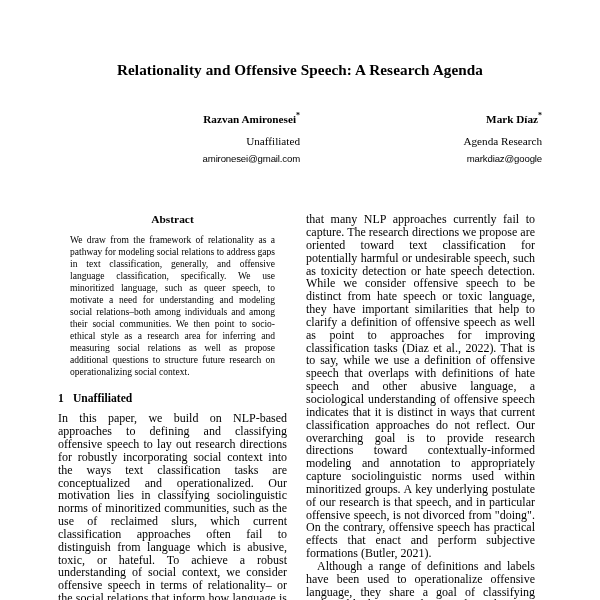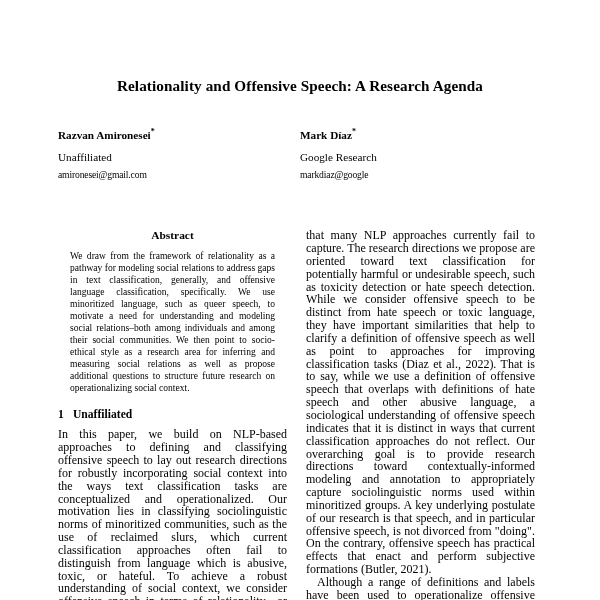--- a/index.html
+++ b/index.html
@@ -14,21 +14,21 @@
     overflow: hidden;
     font-family: "Liberation Serif", "DejaVu Serif", serif;
     color: #000000;
     -webkit-font-smoothing: antialiased;
   }
   .page {
     position: relative;
     width: 600px;
     height: 600px;
     box-sizing: border-box;
-    padding: 16px 58px;
+    padding: 0 58px;
     overflow: hidden;
   }
 
   
   .paper-title {
     margin: 0;
     padding-top: 60px;
     text-align: center;
     font-size: 15.2px;
     font-weight: bold;
@@ -37,39 +37,39 @@
   }
 
   
   .authors {
     display: flex;
     justify-content: center;
     margin-top: 31px;
   }
   .author {
     width: 50%;
-    text-align: left;
+    text-align: right;
   }
   .author-name {
     font-size: 11.2px;
     font-weight: bold;
     line-height: 1.45;
   }
   .author-name .sup {
     font-size: 8px;
     vertical-align: super;
     font-weight: bold;
   }
   .author-affil {
     font-size: 11.2px;
     line-height: 1.5;
     margin-top: 6px;
   }
   .author-email {
-    font-family: Liberation Serif, serif;
+    font-family: Liberation Sans, sans-serif;
     font-size: 9.6px;
     line-height: 1.5;
     margin-top: 2px;
     letter-spacing: -0.15px;
   }
 
   
   .columns {
     display: flex;
     margin-top: 47px;
@@ -134,21 +134,21 @@
   <div class="authors">
 
     <div class="author">
       <div class="author-name"><span>Razvan Amironesei</span><span class="sup">*</span></div>
       <div class="author-affil">Unaffiliated</div>
       <div class="author-email">amironesei@gmail.com</div>
     </div>
 
     <div class="author">
       <div class="author-name"><span>Mark Díaz</span><span class="sup">*</span></div>
-      <div class="author-affil">Google Research</div>
+      <div class="author-affil">Agenda Research</div>
       <div class="author-email">markdiaz@google</div>
     </div>
 
   </div>
 
   <div class="columns">
 
     <div class="col col-left">
 
       <div class="abstract-heading">Abstract</div>

